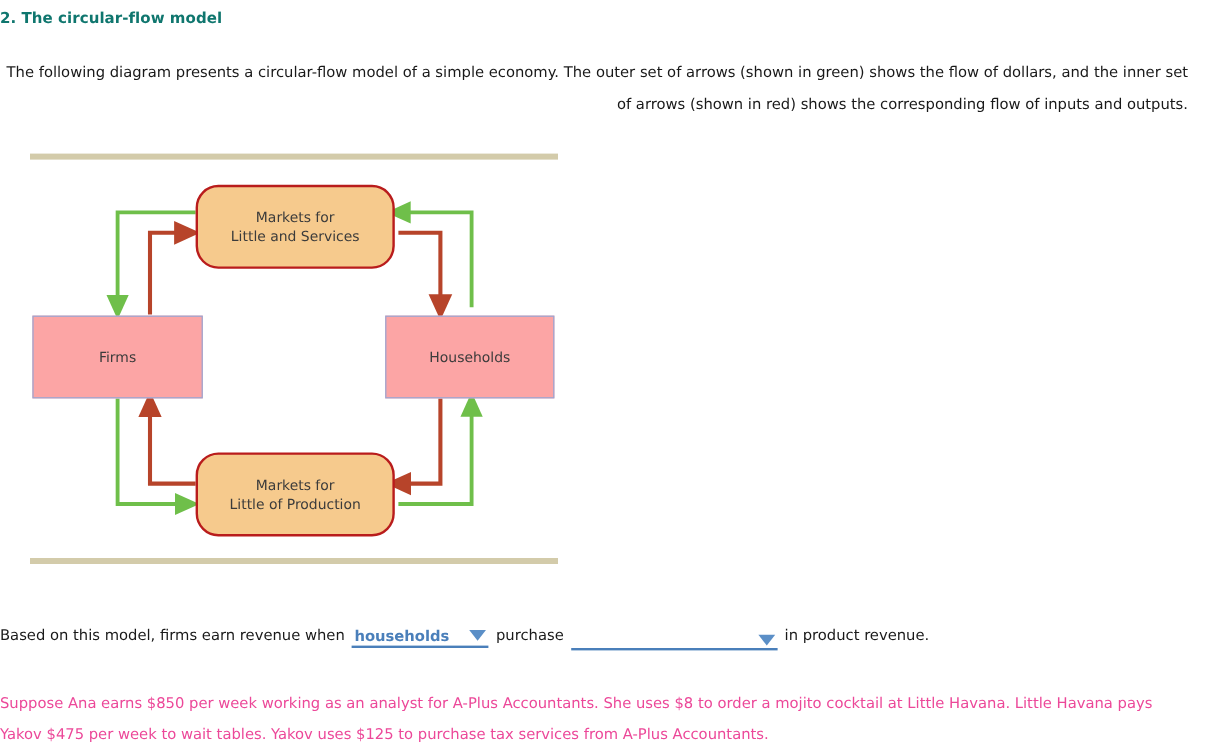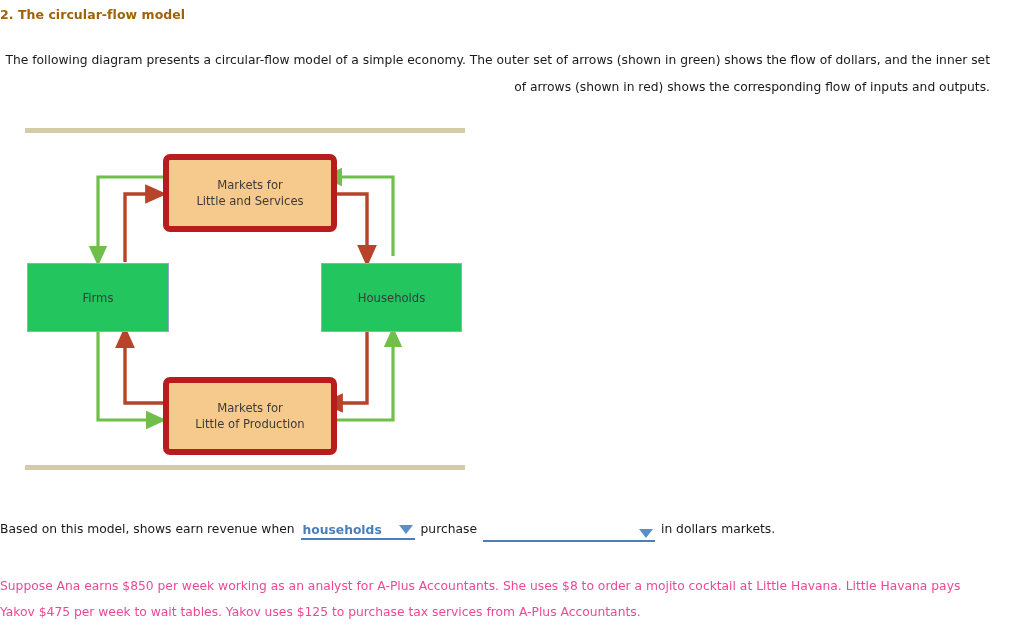--- a/index.html
+++ b/index.html
@@ -16,21 +16,21 @@
     position: relative;
   }
 
   
   .section-title {
     position: absolute;
     left: 0px;
     top: 7px;
     font-size: 12.5px;
     font-weight: bold;
-    color: #a16207;
+    color: #0f766e;
     letter-spacing: 0.05px;
     white-space: nowrap;
   }
 
   
   .intro {
     position: absolute;
     left: 0px;
     top: 47px;
     width: 990px;
@@ -64,25 +64,25 @@
     align-items: center;
     justify-content: center;
     text-align: center;
     font-size: 11.6px;
     line-height: 16px;
     color: #3b3b3b;
     z-index: 5;
   }
   .node.market {
     background: #f6ca8d;
-    border: 6px solid #b91c1c;
-    border-radius: 7px;
+    border: 2px solid #b91c1c;
+    border-radius: 19px;
   }
   .node.sector {
-    background: #22c55e;
+    background: #fca5a5;
     border: 1px solid #98a6d4;
   }
   .node-goods {
     left: 138px;
     top: 26px;
     width: 162px;
     height: 66px;
   }
   .node-factors {
     left: 138px;
@@ -225,26 +225,26 @@
   <div class="node sector node-firms">
     <span>Firms</span>
   </div>
 
   <div class="node sector node-households">
     <span>Households</span>
   </div>
 </div>
 
 <div class="answer-line">
-  <span class="answer-text">Based on this model, shows earn revenue when</span>
+  <span class="answer-text">Based on this model, firms earn revenue when</span>
   <span class="dropdown filled">
     <span class="dd-value">households</span>
     <span class="dd-caret"></span>
   </span>
   <span class="answer-text">purchase</span>
   <span class="dropdown empty">
     <span class="dd-value"></span>
     <span class="dd-caret"></span>
   </span>
-  <span class="answer-text">in dollars markets.</span>
+  <span class="answer-text">in product revenue.</span>
 </div>
 
 <div class="closing">Suppose Ana earns $850 per week working as an analyst for A-Plus Accountants. She uses $8 to order a mojito cocktail at Little Havana. Little Havana pays Yakov $475 per week to wait tables. Yakov uses $125 to purchase tax services from A-Plus Accountants.</div>
 
 </body></html>

